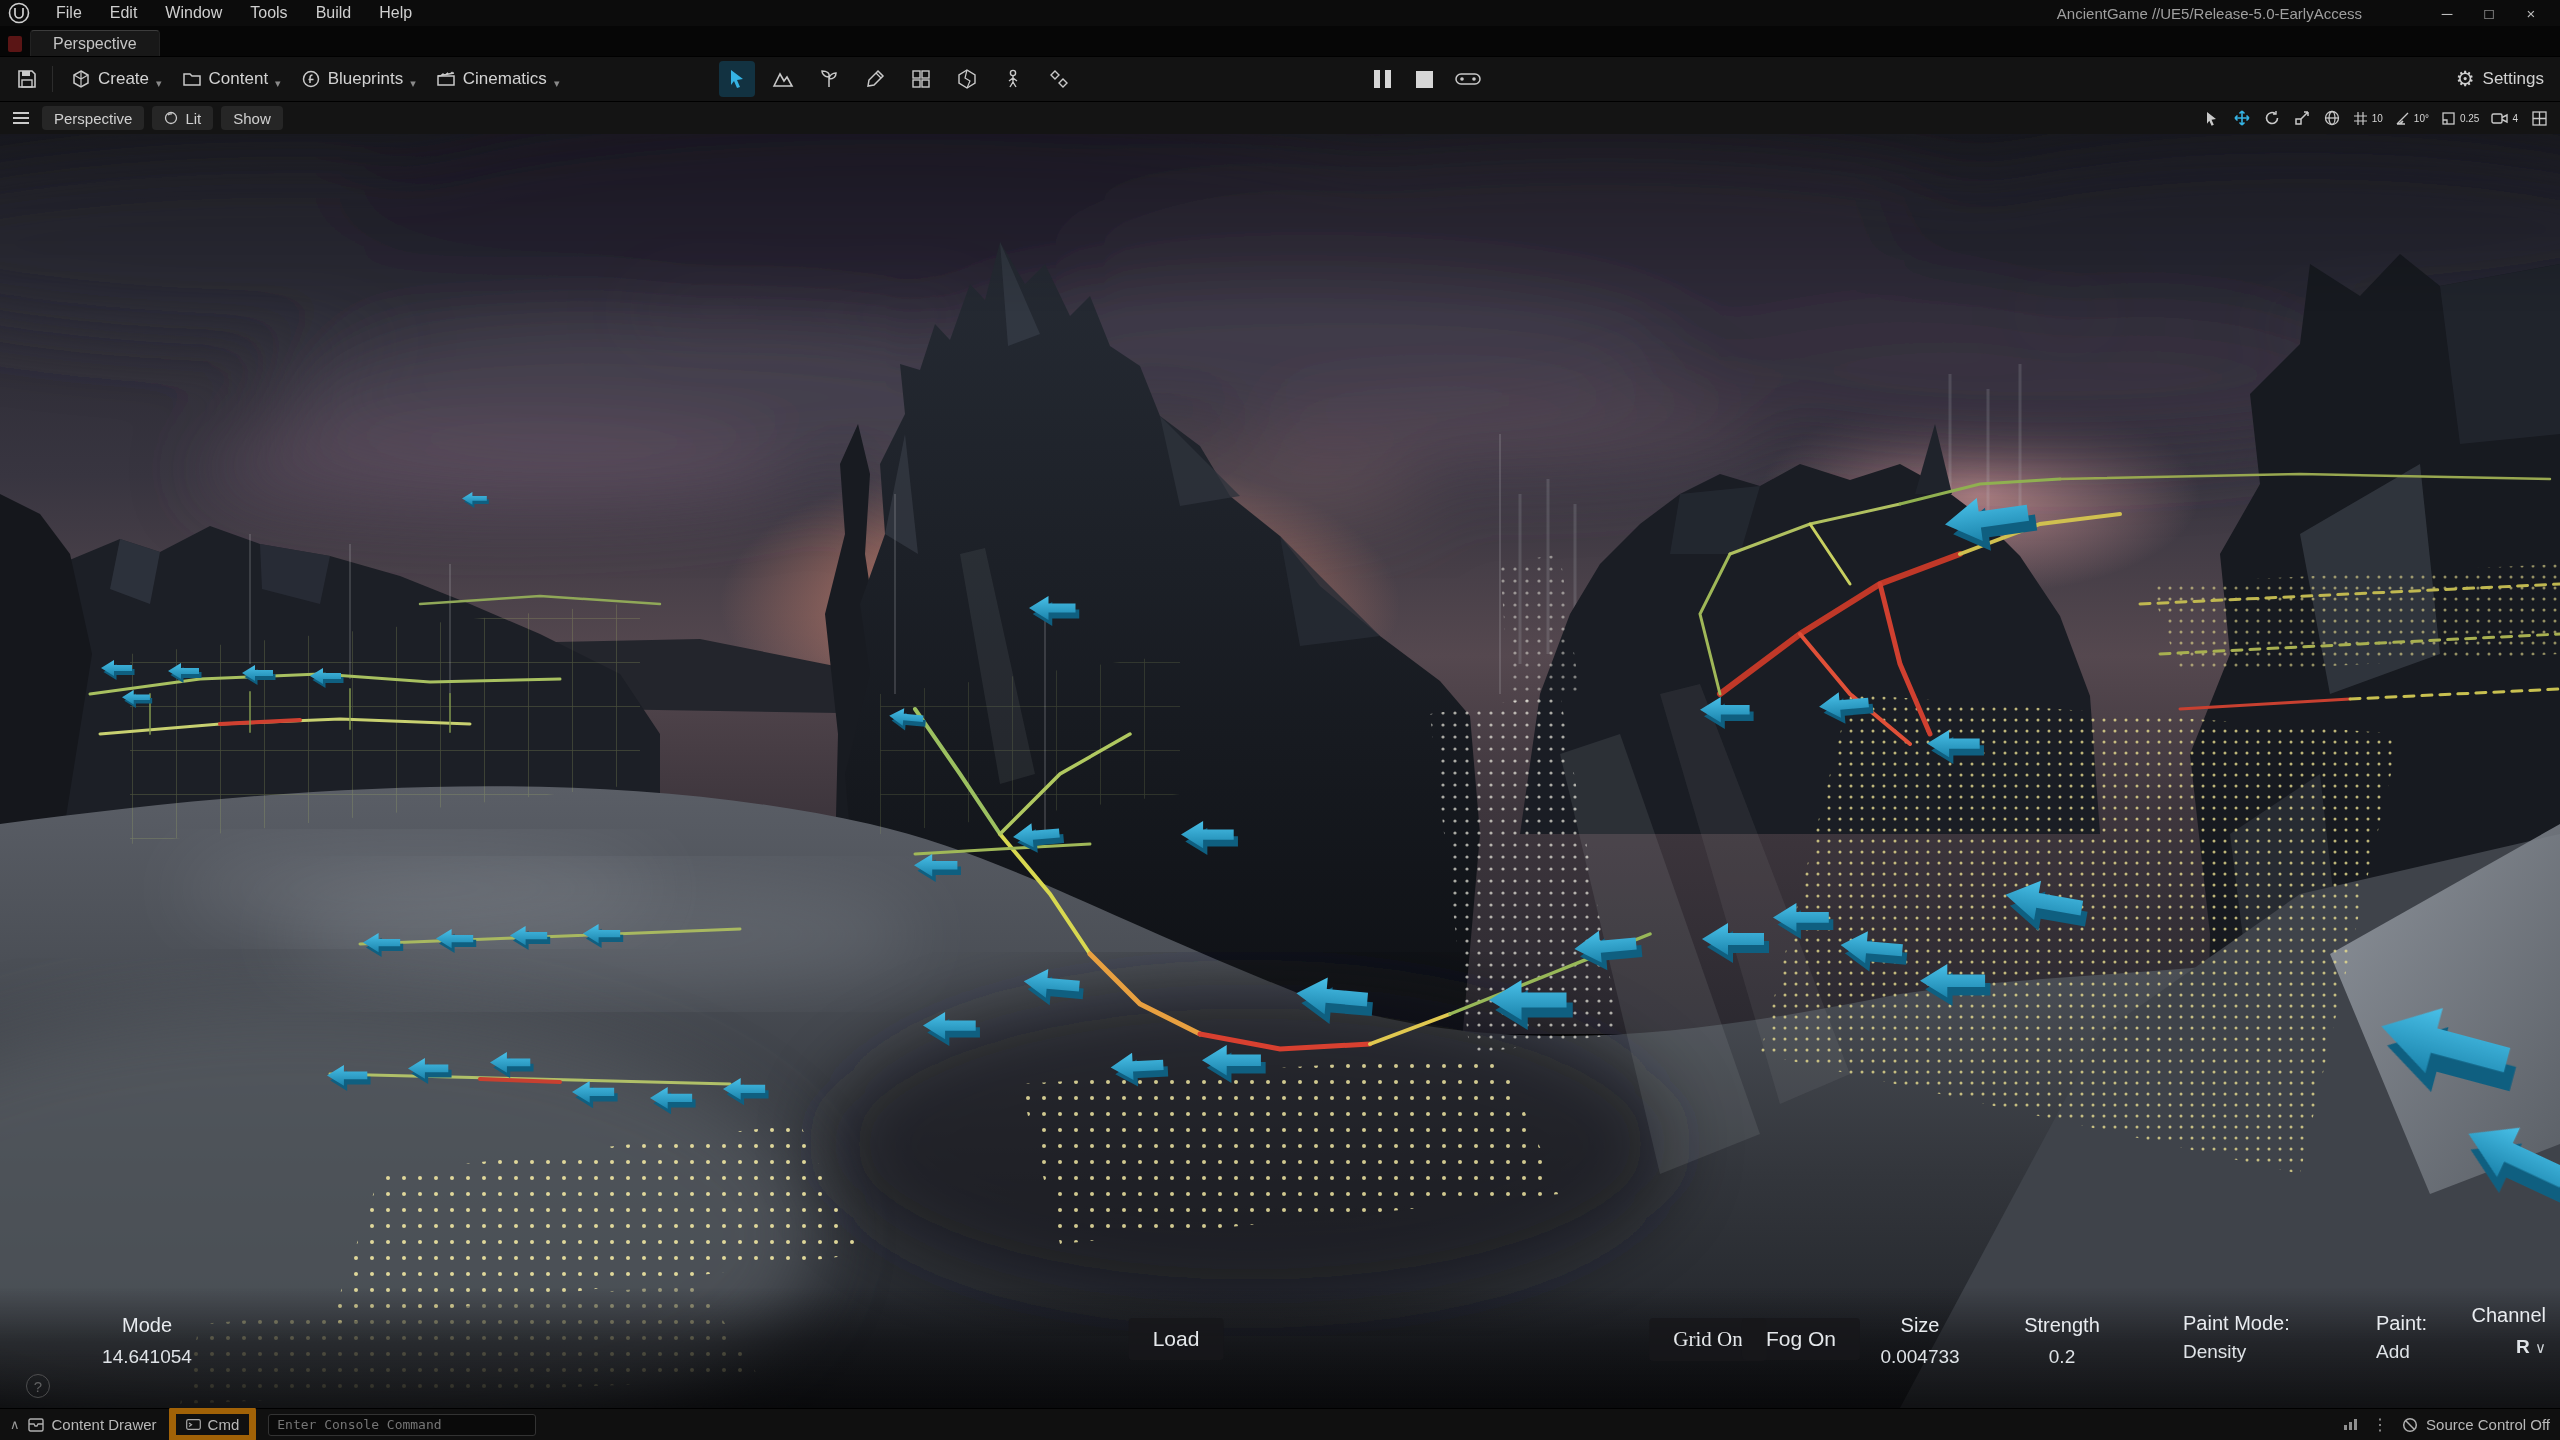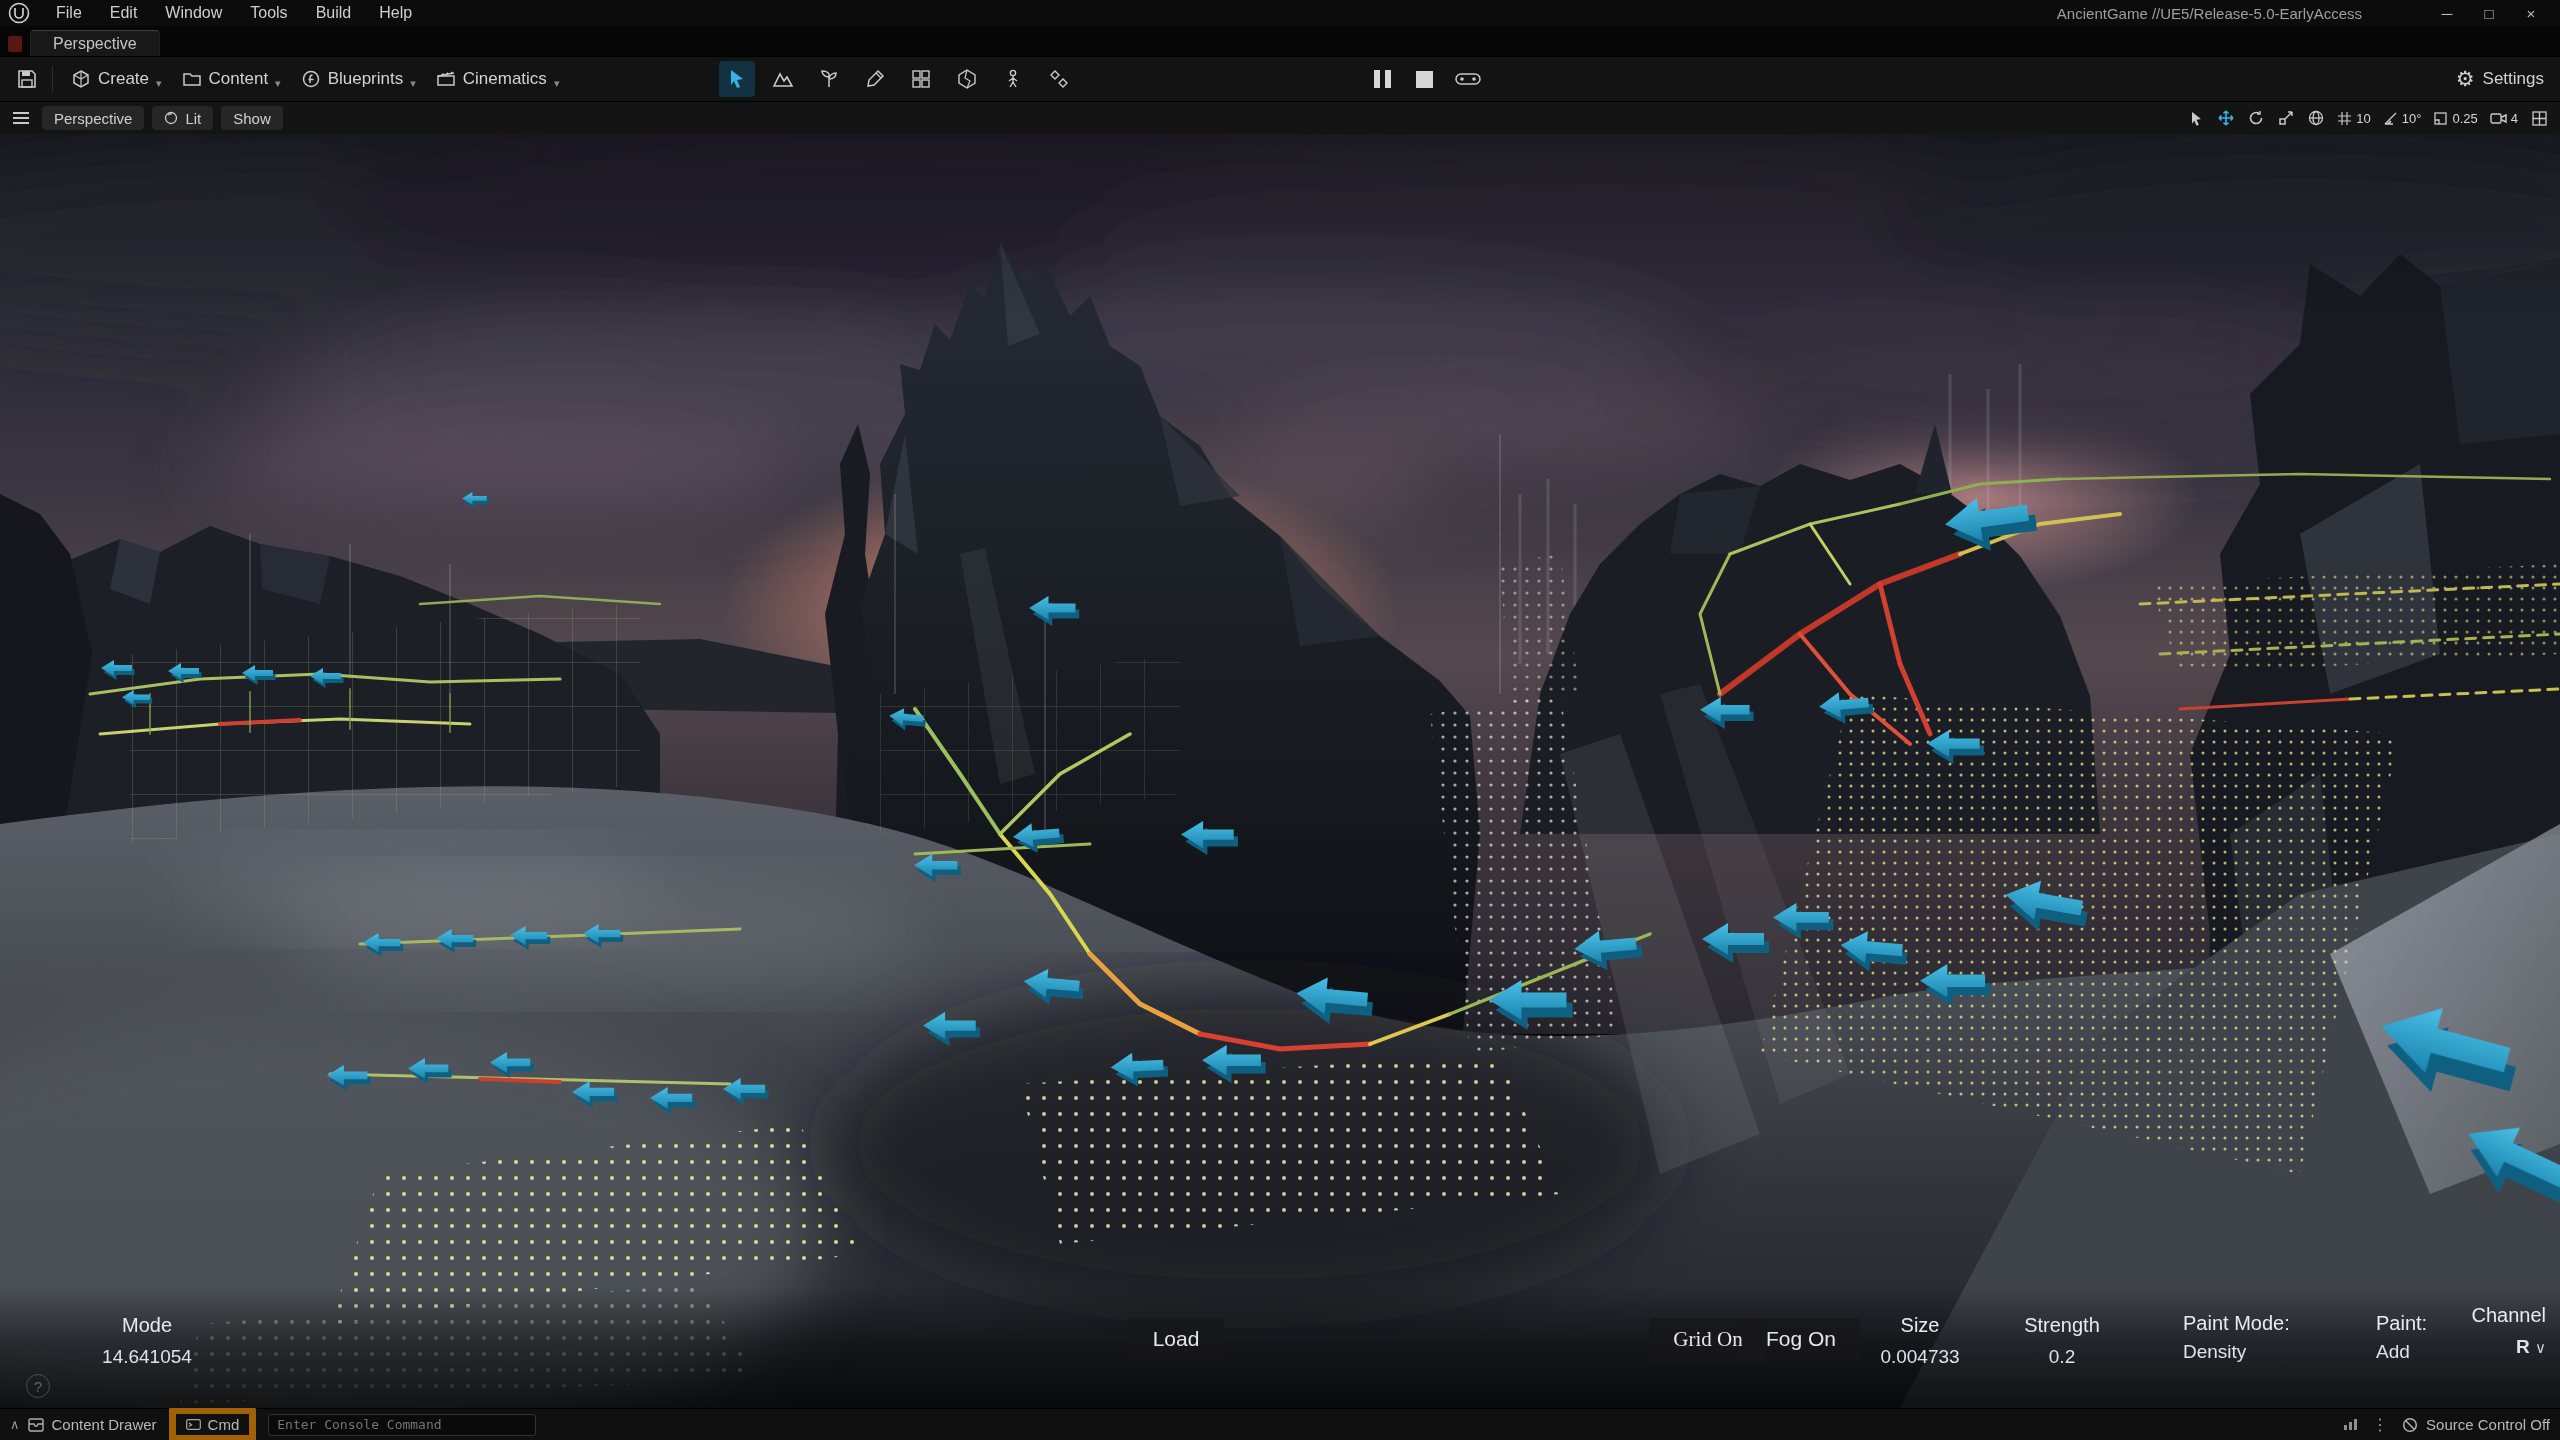--- a/index.html
+++ b/index.html
@@ -39,21 +39,21 @@
   .gear-glyph { font-size:21px; color:#cfcfcf; }
   
   .viewport { position:relative; height:1306px; background:#000; }
   .vp-toolbar { height:32px; background:#141414; display:flex; align-items:center; padding:0 8px; gap:8px; position:relative; z-index:5; }
   .vp-chip { background:#262626; border-radius:4px; height:24px; display:flex; align-items:center; gap:7px; padding:0 12px;
              font-size:15px; color:#d0d0d0; }
   .vp-right { margin-left:auto; display:flex; align-items:center; gap:4px; }
   .vp-ic { height:24px; min-width:26px; display:flex; align-items:center; justify-content:center; gap:4px; padding:0 4px;
            border-radius:3px; font-size:14px; color:#cdcdcd; }
   .vp-ic.blue svg { stroke:#35b3e3; }
-  .vp-num { font-size:13px; color:#d5d5d5; }
+  .vp-num { font-size:10px; color:#d5d5d5; }
   .scene { display:block; width:2560px; height:1274px; }
   
   .hud { position:absolute; left:0; right:0; bottom:0; height:120px; z-index:6;
          background:linear-gradient(180deg, rgba(8,8,10,0) 0%, rgba(8,8,10,.50) 45%, rgba(4,4,5,.78) 100%); }
   .hud-block { position:absolute; text-align:center; }
   .hud-label { font-size:20px; color:#e8ebef; }
   .hud-value { font-size:19px; color:#dfe3e7; margin-top:9px; }
   .hud-btn { position:absolute; background:rgba(24,24,27,.85); border-radius:4px; font-size:21px; color:#e4e7ea;
              padding:9px 24px; transform:translateX(-50%); }
   .hud-left2 { text-align:left; }

